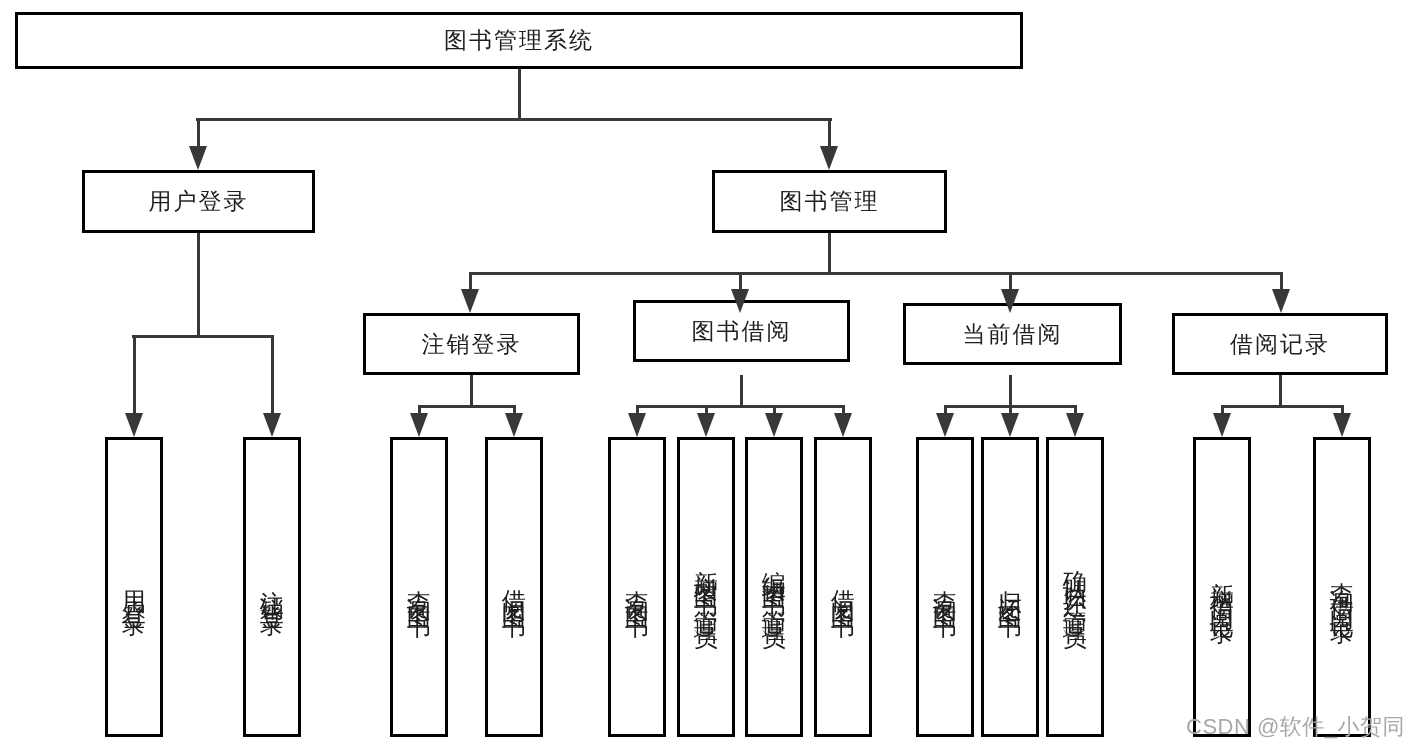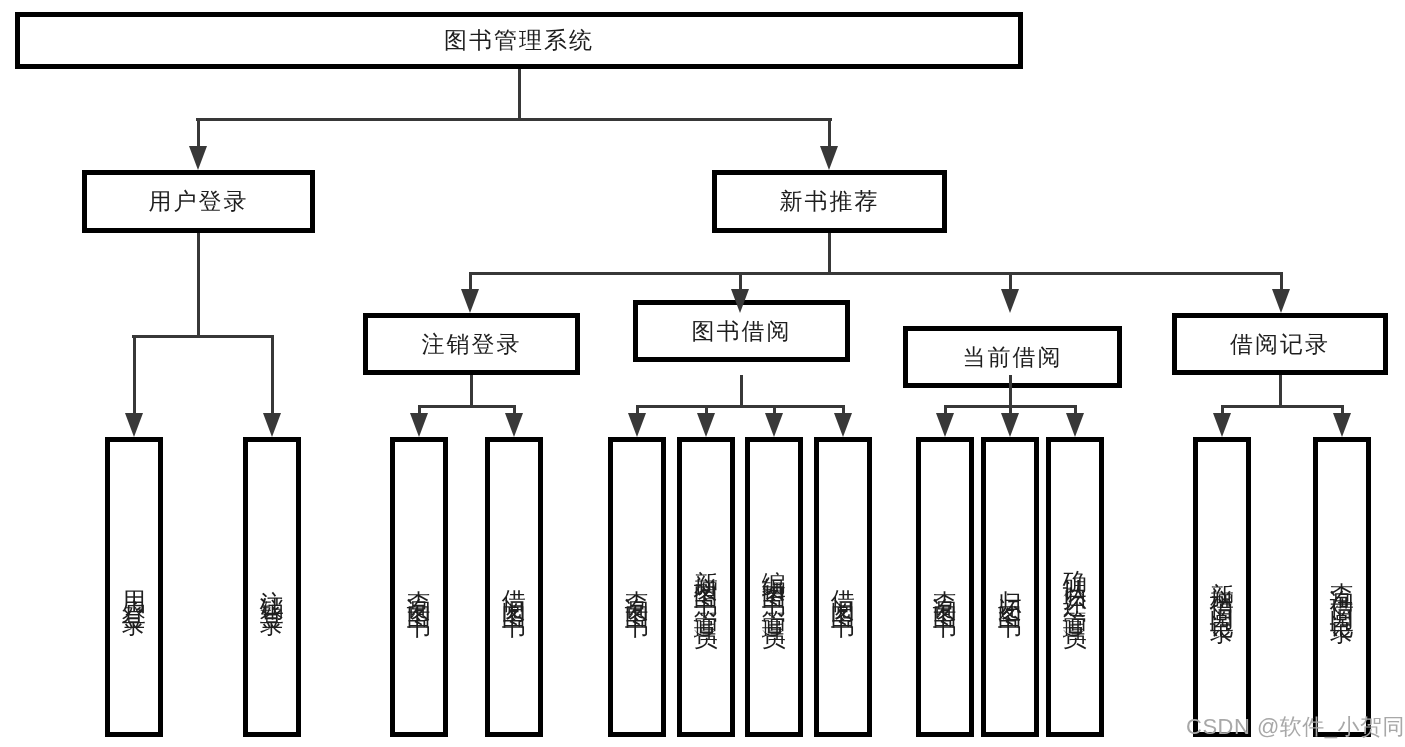--- a/index.html
+++ b/index.html
@@ -3,21 +3,21 @@
 <meta charset="utf-8">
 <style>
   html,body{margin:0;padding:0;background:#ffffff;}
   body{
     width:1405px;height:747px;position:relative;overflow:hidden;
     font-family:"Liberation Sans","DejaVu Sans",sans-serif;
     color:#1e1e1e;
   }
   #chart{position:absolute;inset:0;}
   .box{
-    position:absolute;background:#ffffff;border:5px solid #000000;
+    position:absolute;background:#ffffff;border:3px solid #000000;
     box-sizing:border-box;display:flex;align-items:center;justify-content:center;
   }
   .hbox span{font-size:23px;letter-spacing:2px;color:#1e1e1e;white-space:nowrap;}
   .vbox span{
     writing-mode:vertical-lr;font-size:24px;letter-spacing:8px;line-height:1.15;
     color:#1e1e1e;white-space:nowrap;
   }
   .vl{position:absolute;width:3px;background:#383838;}
   .hl{position:absolute;height:3px;background:#383838;}
   .arw{
@@ -37,32 +37,32 @@
 
   <div class="box hbox" style="left:15px;top:12px;width:1008px;height:57px">
     <span>图书管理系统</span>
   </div>
 
   <div class="box hbox" style="left:82px;top:170px;width:233px;height:63px">
     <span>用户登录</span>
   </div>
 
   <div class="box hbox" style="left:712px;top:170px;width:235px;height:63px">
-    <span>新书推荐</span>
+    <span>图书管理</span>
   </div>
 
   <div class="box hbox" style="left:363px;top:313px;width:217px;height:62px">
     <span>注销登录</span>
   </div>
 
   <div class="box hbox" style="left:633px;top:300px;width:217px;height:62px">
     <span>图书借阅</span>
   </div>
 
-  <div class="box hbox" style="left:903px;top:326px;width:219px;height:62px">
+  <div class="box hbox" style="left:903px;top:303px;width:219px;height:62px">
     <span>当前借阅</span>
   </div>
 
   <div class="box hbox" style="left:1172px;top:313px;width:216px;height:62px">
     <span>借阅记录</span>
   </div>
 
   <div class="box vbox" style="left:105px;top:437px;width:58px;height:300px">
     <span>用户登录</span>
   </div>

